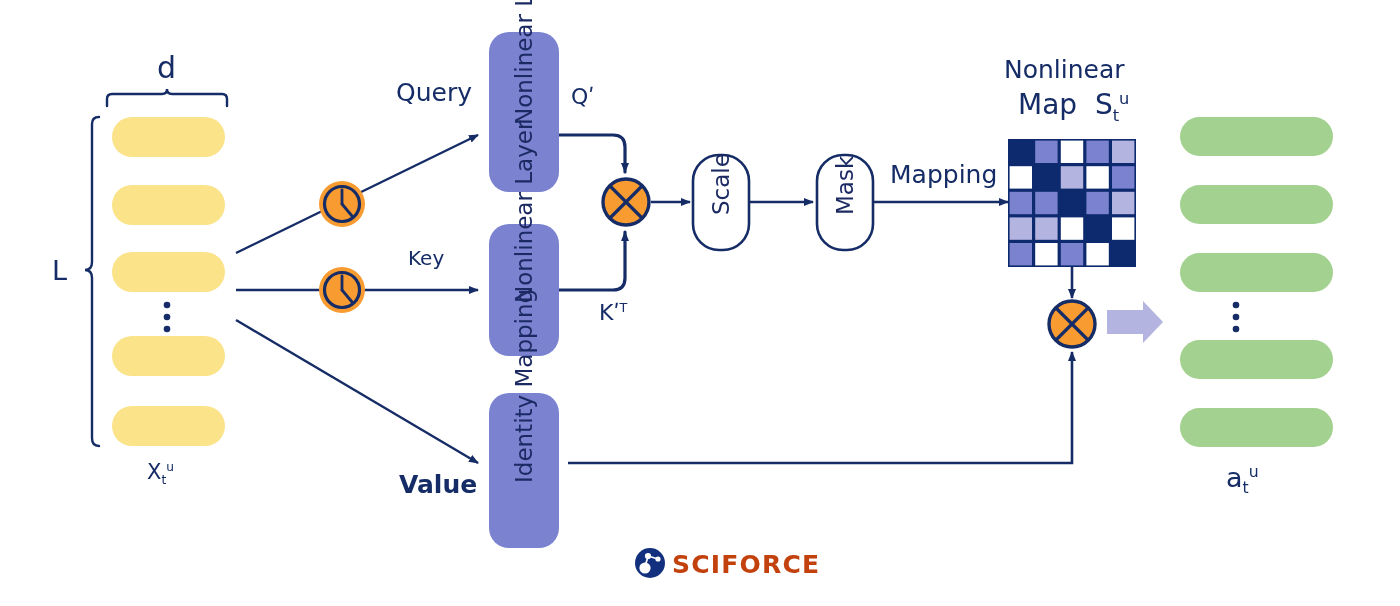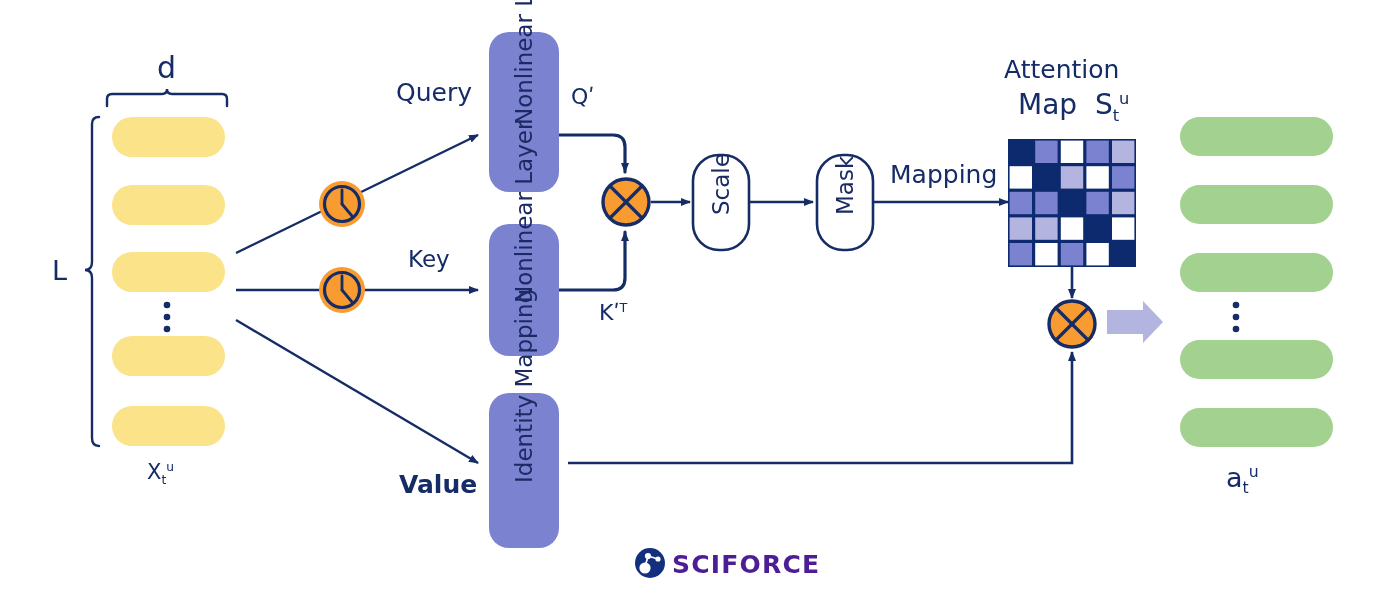--- a/index.html
+++ b/index.html
@@ -40,21 +40,21 @@
     color: #1B2A63;
     font-family: "DejaVu Sans", sans-serif;
     white-space: nowrap;
     transform-origin: 50% 50%;
   }
   .vrot {
     transform: rotate(-90deg);
   }
   .logo-text {
     position: absolute;
-    color: #4c1d95;
+    color: #c2410c;
     font-family: "DejaVu Sans", sans-serif;
     font-weight: 700;
     letter-spacing: 1.2px;
     white-space: nowrap;
   }
 </style>
 </head>
 <body>
 
 <div id="canvas">
@@ -188,31 +188,31 @@
 
   <div class="lbl" style="left:157px; top:50px; font-size:30px;">d</div>
 
   <div class="lbl" style="left:52px; top:255px; font-size:27px;">L</div>
 
   <div class="lbl" style="left:147px; top:460px; font-size:21px;">
     <span>X</span><sub>t</sub><sup>u</sup>
   </div>
 
   <div class="lbl" style="left:396px; top:78px; font-size:25px;">Query</div>
-  <div class="lbl" style="left:408px; top:246px; font-size:23px;">Key</div>
+  <div class="lbl" style="left:408px; top:246px; font-size:20px;">Key</div>
   <div class="lbl" style="left:399px; top:470px; font-size:25px;font-weight:bold;">Value</div>
 
   <div class="lbl" style="left:571px; top:84px; font-size:22px;text-align:right;">Qʹ</div>
   <div class="lbl" style="left:569px; top:300px; font-size:22px;margin-left:30px;">
     <span>Kʹ</span><sup>T</sup>
   </div>
 
   <div class="lbl" style="left:890px; top:160px; font-size:25px;">Mapping</div>
 
-  <div class="lbl" style="left:1004px; top:55px; font-size:25px;">Attention</div>
+  <div class="lbl" style="left:1004px; top:55px; font-size:25px;">Nonlinear</div>
   <div class="lbl" style="left:1018px; top:88px; font-size:28px;">
     <span>Map</span>
     &nbsp;<span>S</span><sub>t</sub><sup>u</sup>
   </div>
 
   <div class="lbl" style="left:1226px; top:462px; font-size:27px;text-align:center;">
     <span>a</span><sub>t</sub><sup>u</sup>
   </div>
 
   <div class="boxtext vrot" style="left:524px; top:112px; font-size:23px; width:0; text-align:center;">Nonlinear Layer</div>

